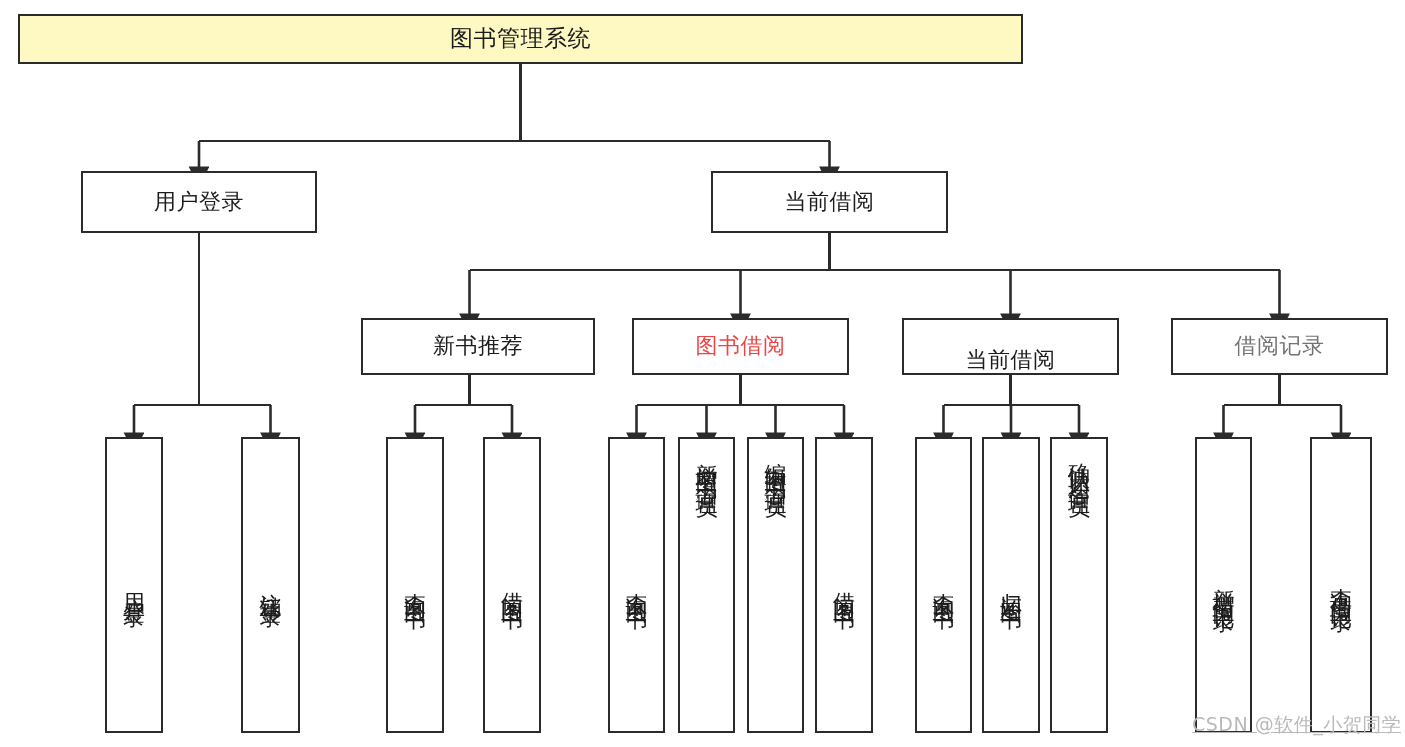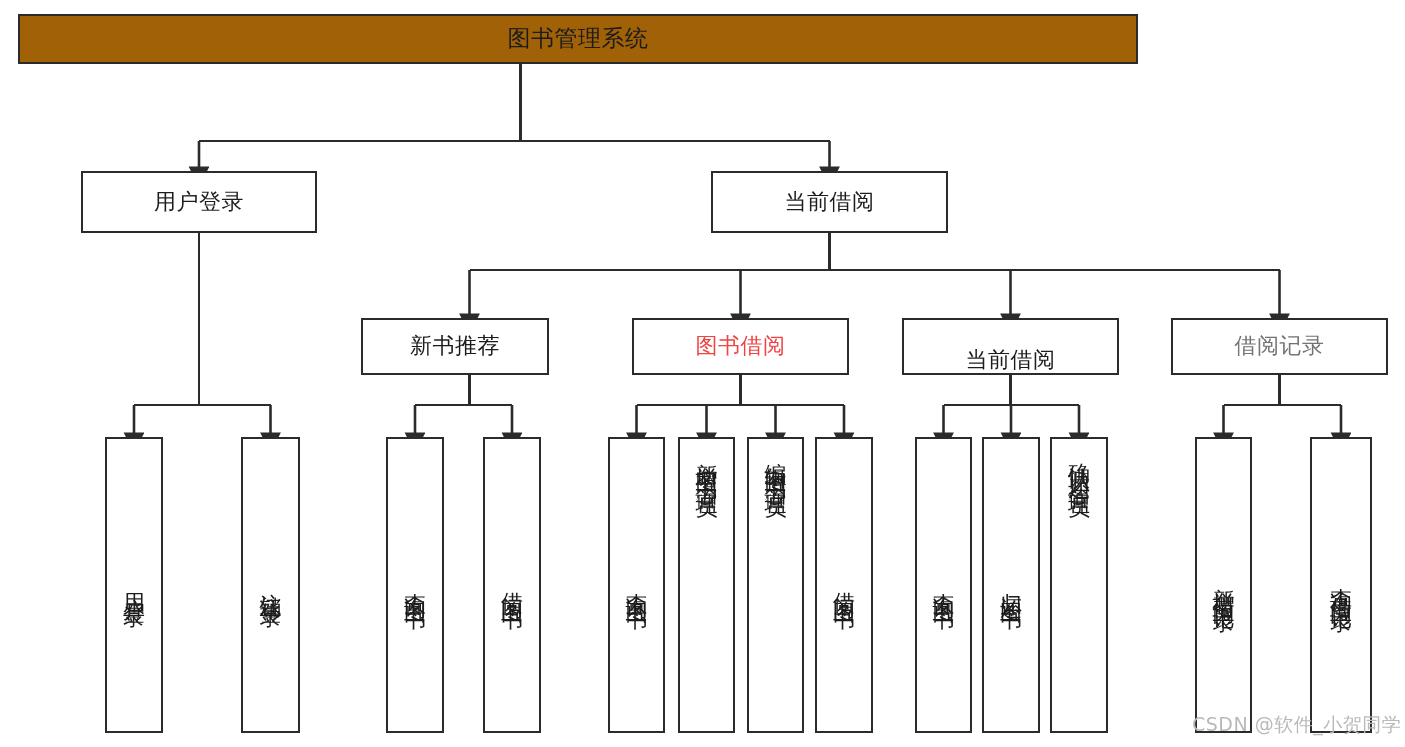--- a/index.html
+++ b/index.html
@@ -61,20 +61,21 @@
   }
   .leaf-align-top   { align-items: flex-start; padding-top: 6px; }
   .leaf-align-center{ align-items: center; }
   .watermark {
     position: absolute;
     color: #b9b9b9;
     font-size: 19px;
     white-space: nowrap;
     letter-spacing: 0.5px;
     pointer-events: none;
+    text-decoration: underline;
   }
 </style>
 </head>
 <body>
 
 <div id="diagram-root">
   <svg class="diagram-canvas" id="connector-layer" viewBox="0 0 1405 747" preserveAspectRatio="none" aria-hidden="true">
     <defs>
       <marker id="arrowhead" markerWidth="9" markerHeight="9" refX="1.0" refY="4.0" orient="auto" markerUnits="strokeWidth">
         <path d="M0,0 L0,8 L8,4 z" fill="#2b2b2b"></path>
@@ -111,30 +112,30 @@
         <line x1="1011" y1="405" x2="1011" y2="435" stroke="#2b2b2b" stroke-width="2.6" shape-rendering="auto" marker-end="url(#arrowhead)"></line>
         <line x1="1079" y1="405" x2="1079" y2="435" stroke="#2b2b2b" stroke-width="2.6" shape-rendering="auto" marker-end="url(#arrowhead)"></line>
         <line x1="1279.5" y1="375" x2="1279.5" y2="405" stroke="#2b2b2b" stroke-width="2.6" shape-rendering="crispEdges"></line>
         <line x1="1223.5" y1="405" x2="1341" y2="405" stroke="#2b2b2b" stroke-width="2.6" shape-rendering="crispEdges"></line>
         <line x1="1223.5" y1="405" x2="1223.5" y2="435" stroke="#2b2b2b" stroke-width="2.6" shape-rendering="auto" marker-end="url(#arrowhead)"></line>
         <line x1="1341" y1="405" x2="1341" y2="435" stroke="#2b2b2b" stroke-width="2.6" shape-rendering="auto" marker-end="url(#arrowhead)"></line>
       </g>
   </svg>
 
   <div id="node-layer">
-      <div class="node-box node-root" style="left: 18px; top: 14px; width: 1120px; height: 50px; border-color: rgb(43, 43, 43); background: #a16207;">
+      <div class="node-box node-root" style="left: 18px; top: 14px; width: 1005px; height: 50px; border-color: rgb(43, 43, 43); background: #fef9c3;">
         <span class="node-label" style="color: rgb(28, 28, 28);">图书管理系统</span>
       </div>
       <div class="node-box node-l2" style="left: 81px; top: 171px; width: 236px; height: 62px; border-color: rgb(43, 43, 43); background: rgb(255, 255, 255);">
         <span class="node-label" style="color: rgb(28, 28, 28);">用户登录</span>
       </div>
       <div class="node-box node-l2" style="left: 711px; top: 171px; width: 237px; height: 62px; border-color: rgb(43, 43, 43); background: rgb(255, 255, 255);">
         <span class="node-label" style="color: rgb(28, 28, 28);">当前借阅</span>
       </div>
-      <div class="node-box node-l3" style="left: 361px; top: 318px; width: 188px; height: 57px; border-color: rgb(43, 43, 43); background: rgb(255, 255, 255);">
+      <div class="node-box node-l3" style="left: 361px; top: 318px; width: 234px; height: 57px; border-color: rgb(43, 43, 43); background: rgb(255, 255, 255);">
         <span class="node-label" style="color: rgb(28, 28, 28);">新书推荐</span>
       </div>
       <div class="node-box node-l3" style="left: 632px; top: 318px; width: 217px; height: 57px; border-color: rgb(43, 43, 43); background: rgb(255, 255, 255);">
         <span class="node-label" style="color: #ef4444;">图书借阅</span>
       </div>
       <div class="node-box node-l3" style="left: 902px; top: 318px; width: 217px; height: 57px; border-color: rgb(43, 43, 43); background: rgb(255, 255, 255); align-items: flex-end;">
         <span class="node-label" style="color: rgb(28, 28, 28);">当前借阅</span>
       </div>
       <div class="node-box node-l3" style="left: 1171px; top: 318px; width: 217px; height: 57px; border-color: rgb(43, 43, 43); background: rgb(255, 255, 255);">
         <span class="node-label" style="color: #737373;">借阅记录</span>

